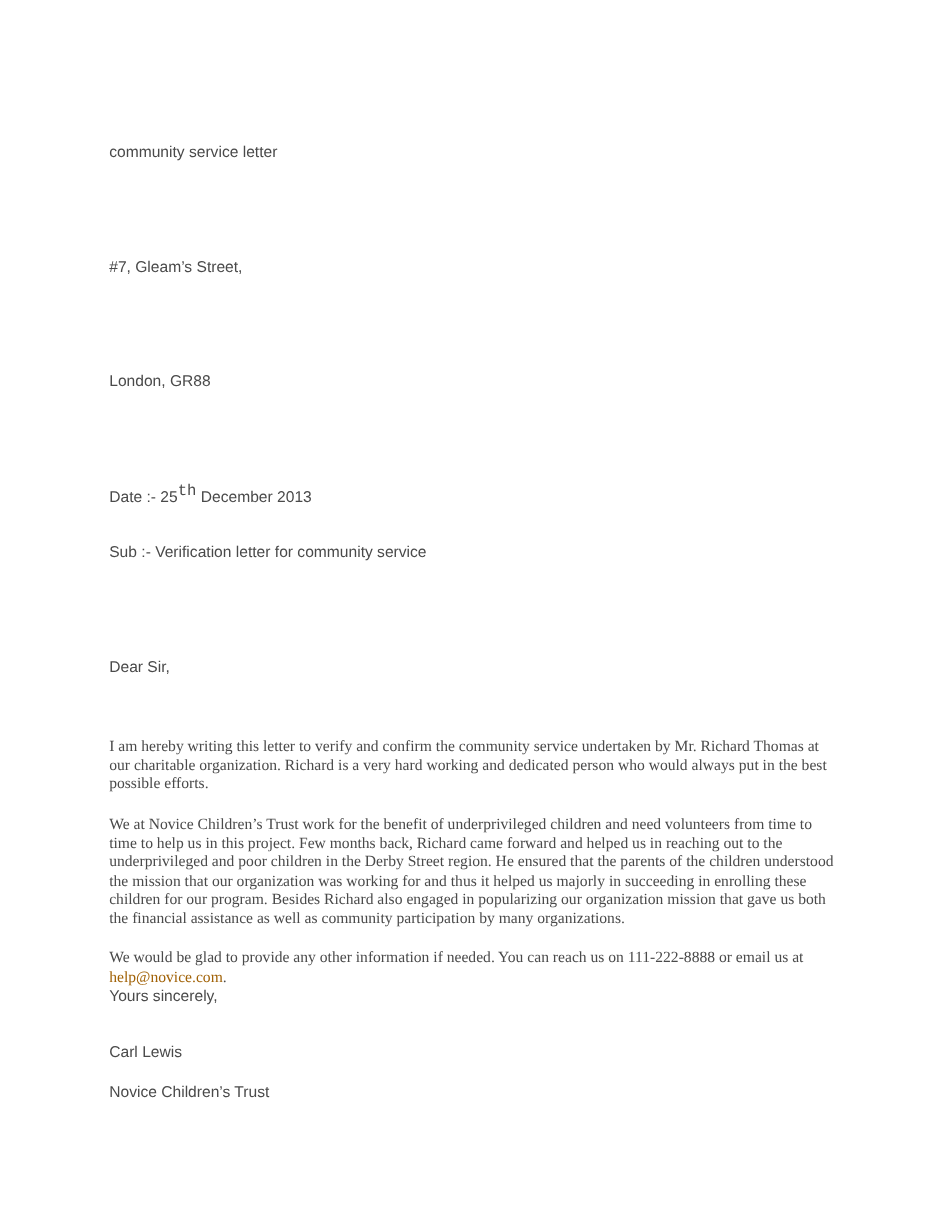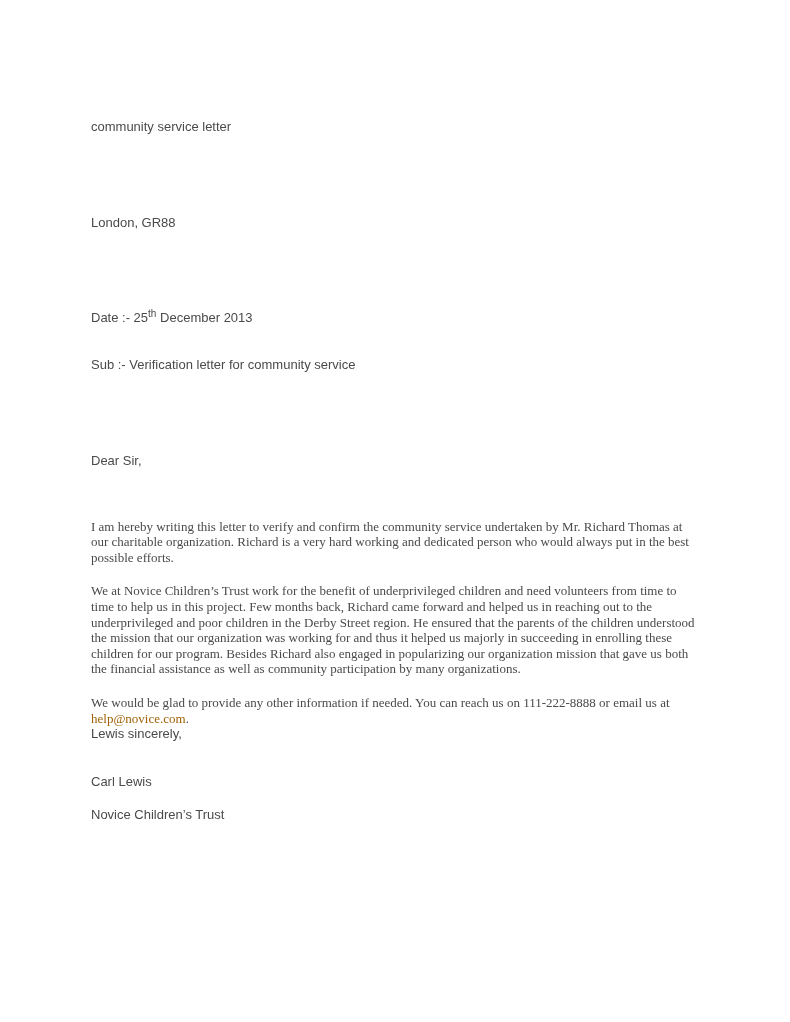--- a/index.html
+++ b/index.html
@@ -48,23 +48,24 @@
   }
   .para {
     margin: 0 0 18px 0;
     text-align: left;
     font-family: Liberation Serif, serif;
   }
   .para-last {
     margin-bottom: 0;
   }
   sup.ord {
-    font-size: 10px;
+    font-size: 13px;
     vertical-align: super;
     line-height: 0;
+    font-family: Liberation Mono, monospace;
   }
   .maillink {
     color: #a16207;
     text-decoration: none;
   }
   .sig-name {
     margin: 0 0 17.5px 0;
   }
   .closing-line {
     margin: 0 0 32px 0;
@@ -76,20 +77,23 @@
 </head>
 <body>
 
 <div class="page">
   <div class="letter">
 
     <div class="block heading-block">
       <span class="line">community service letter</span>
     </div>
 
+    <div class="block addr-block">
+      <span class="line">#7, Gleam’s Street,</span>
+    </div>
 
     <div class="block addr-block">
       <span class="line">London, GR88</span>
     </div>
 
     <div class="block datesub-block">
       <span class="line"><span>Date :- 25</span><sup class="ord">th</sup><span> December 2013</span></span>
       <span class="line">Sub :- Verification letter for community service</span>
     </div>
 
@@ -98,21 +102,21 @@
     </div>
 
     <p class="para">I am hereby writing this letter to verify and confirm the community service undertaken by Mr. Richard Thomas at our charitable organization. Richard is a very hard working and dedicated person who would always put in the best possible efforts.</p>
 
     <p class="para">We at Novice Children’s Trust work for the benefit of underprivileged children and need volunteers from time to time to help us in this project. Few months back, Richard came forward and helped us in reaching out to the underprivileged and poor children in the Derby Street region. He ensured that the parents of the children understood the mission that our organization was working for and thus it helped us majorly in succeeding in enrolling these children for our program. Besides Richard also engaged in popularizing our organization mission that gave us both the financial assistance as well as community participation by many organizations.</p>
 
 
     <p class="para para-last"><span>We would be glad to provide any other information if needed.  You can reach us on 111-222-8888 or email us at </span><a class="maillink" href="#">help@novice.com</a><span>.</span></p>
 
     <div class="closing-line">
-      <span class="line">Lewis sincerely,</span>
+      <span class="line">Yours sincerely,</span>
     </div>
 
     <div class="sig-name">
       <span class="line">Carl Lewis</span>
     </div>
 
     <div class="org-line">
       <span class="line">Novice Children’s Trust</span>
     </div>
 

